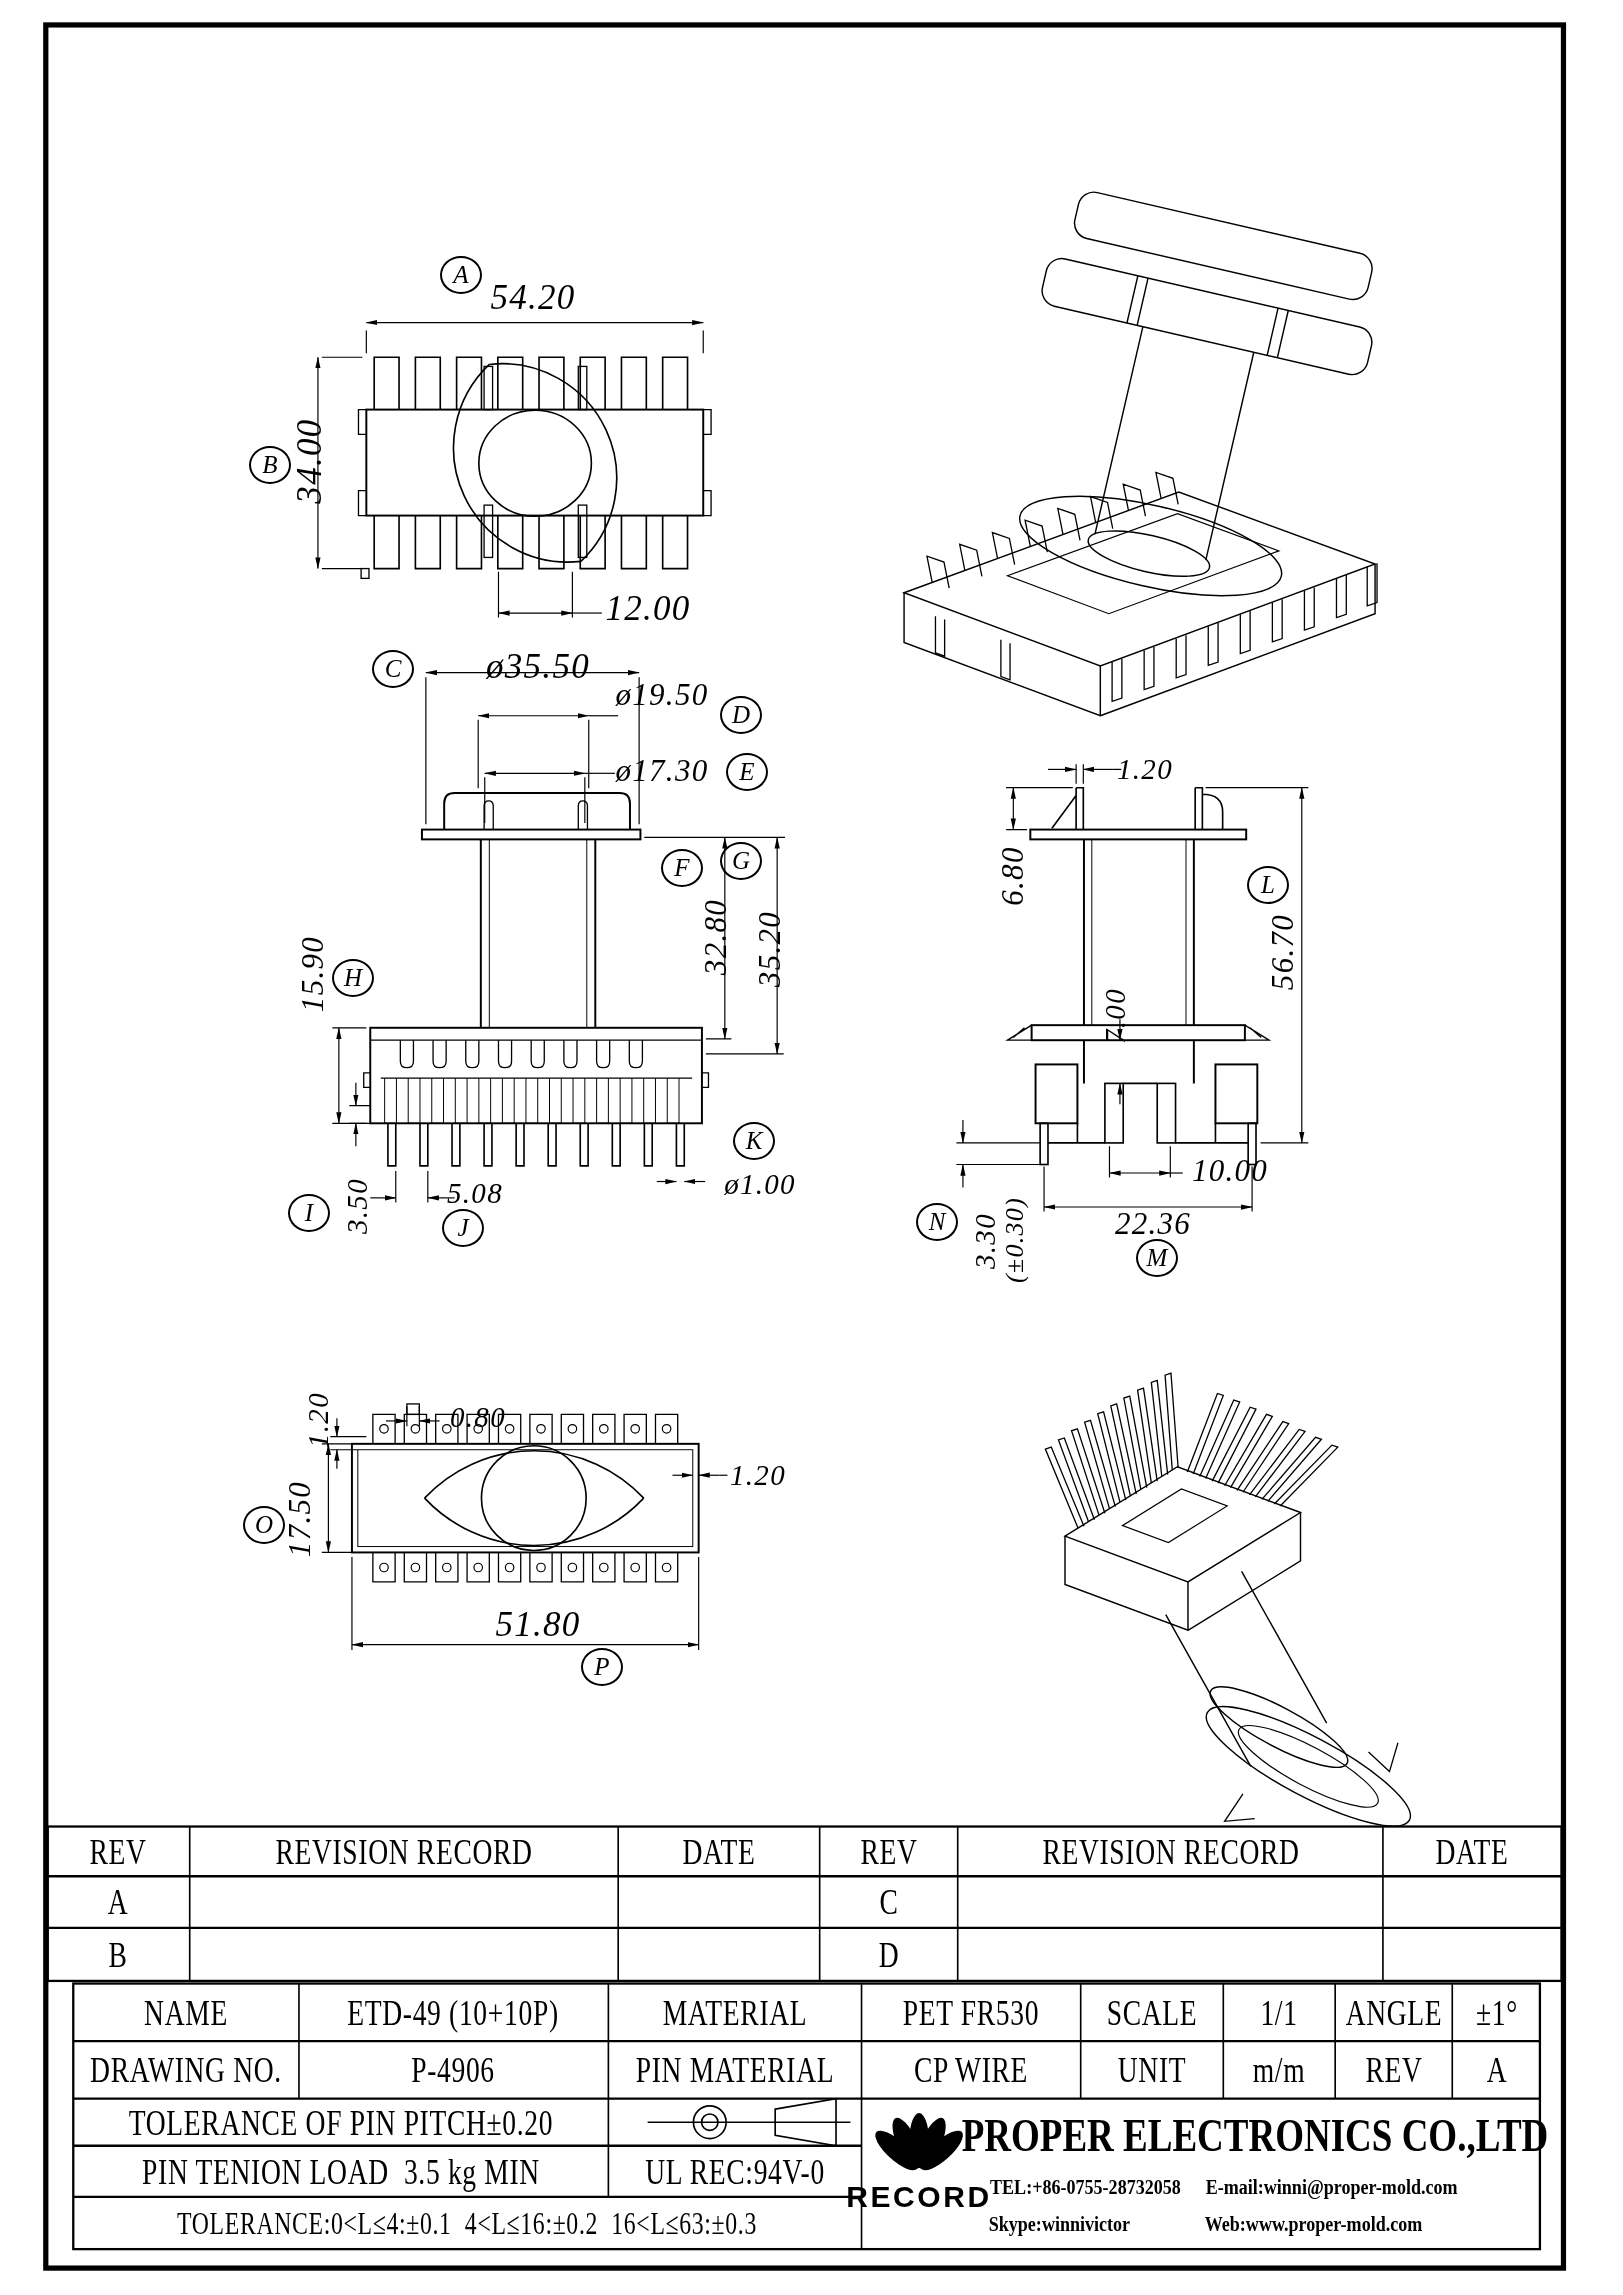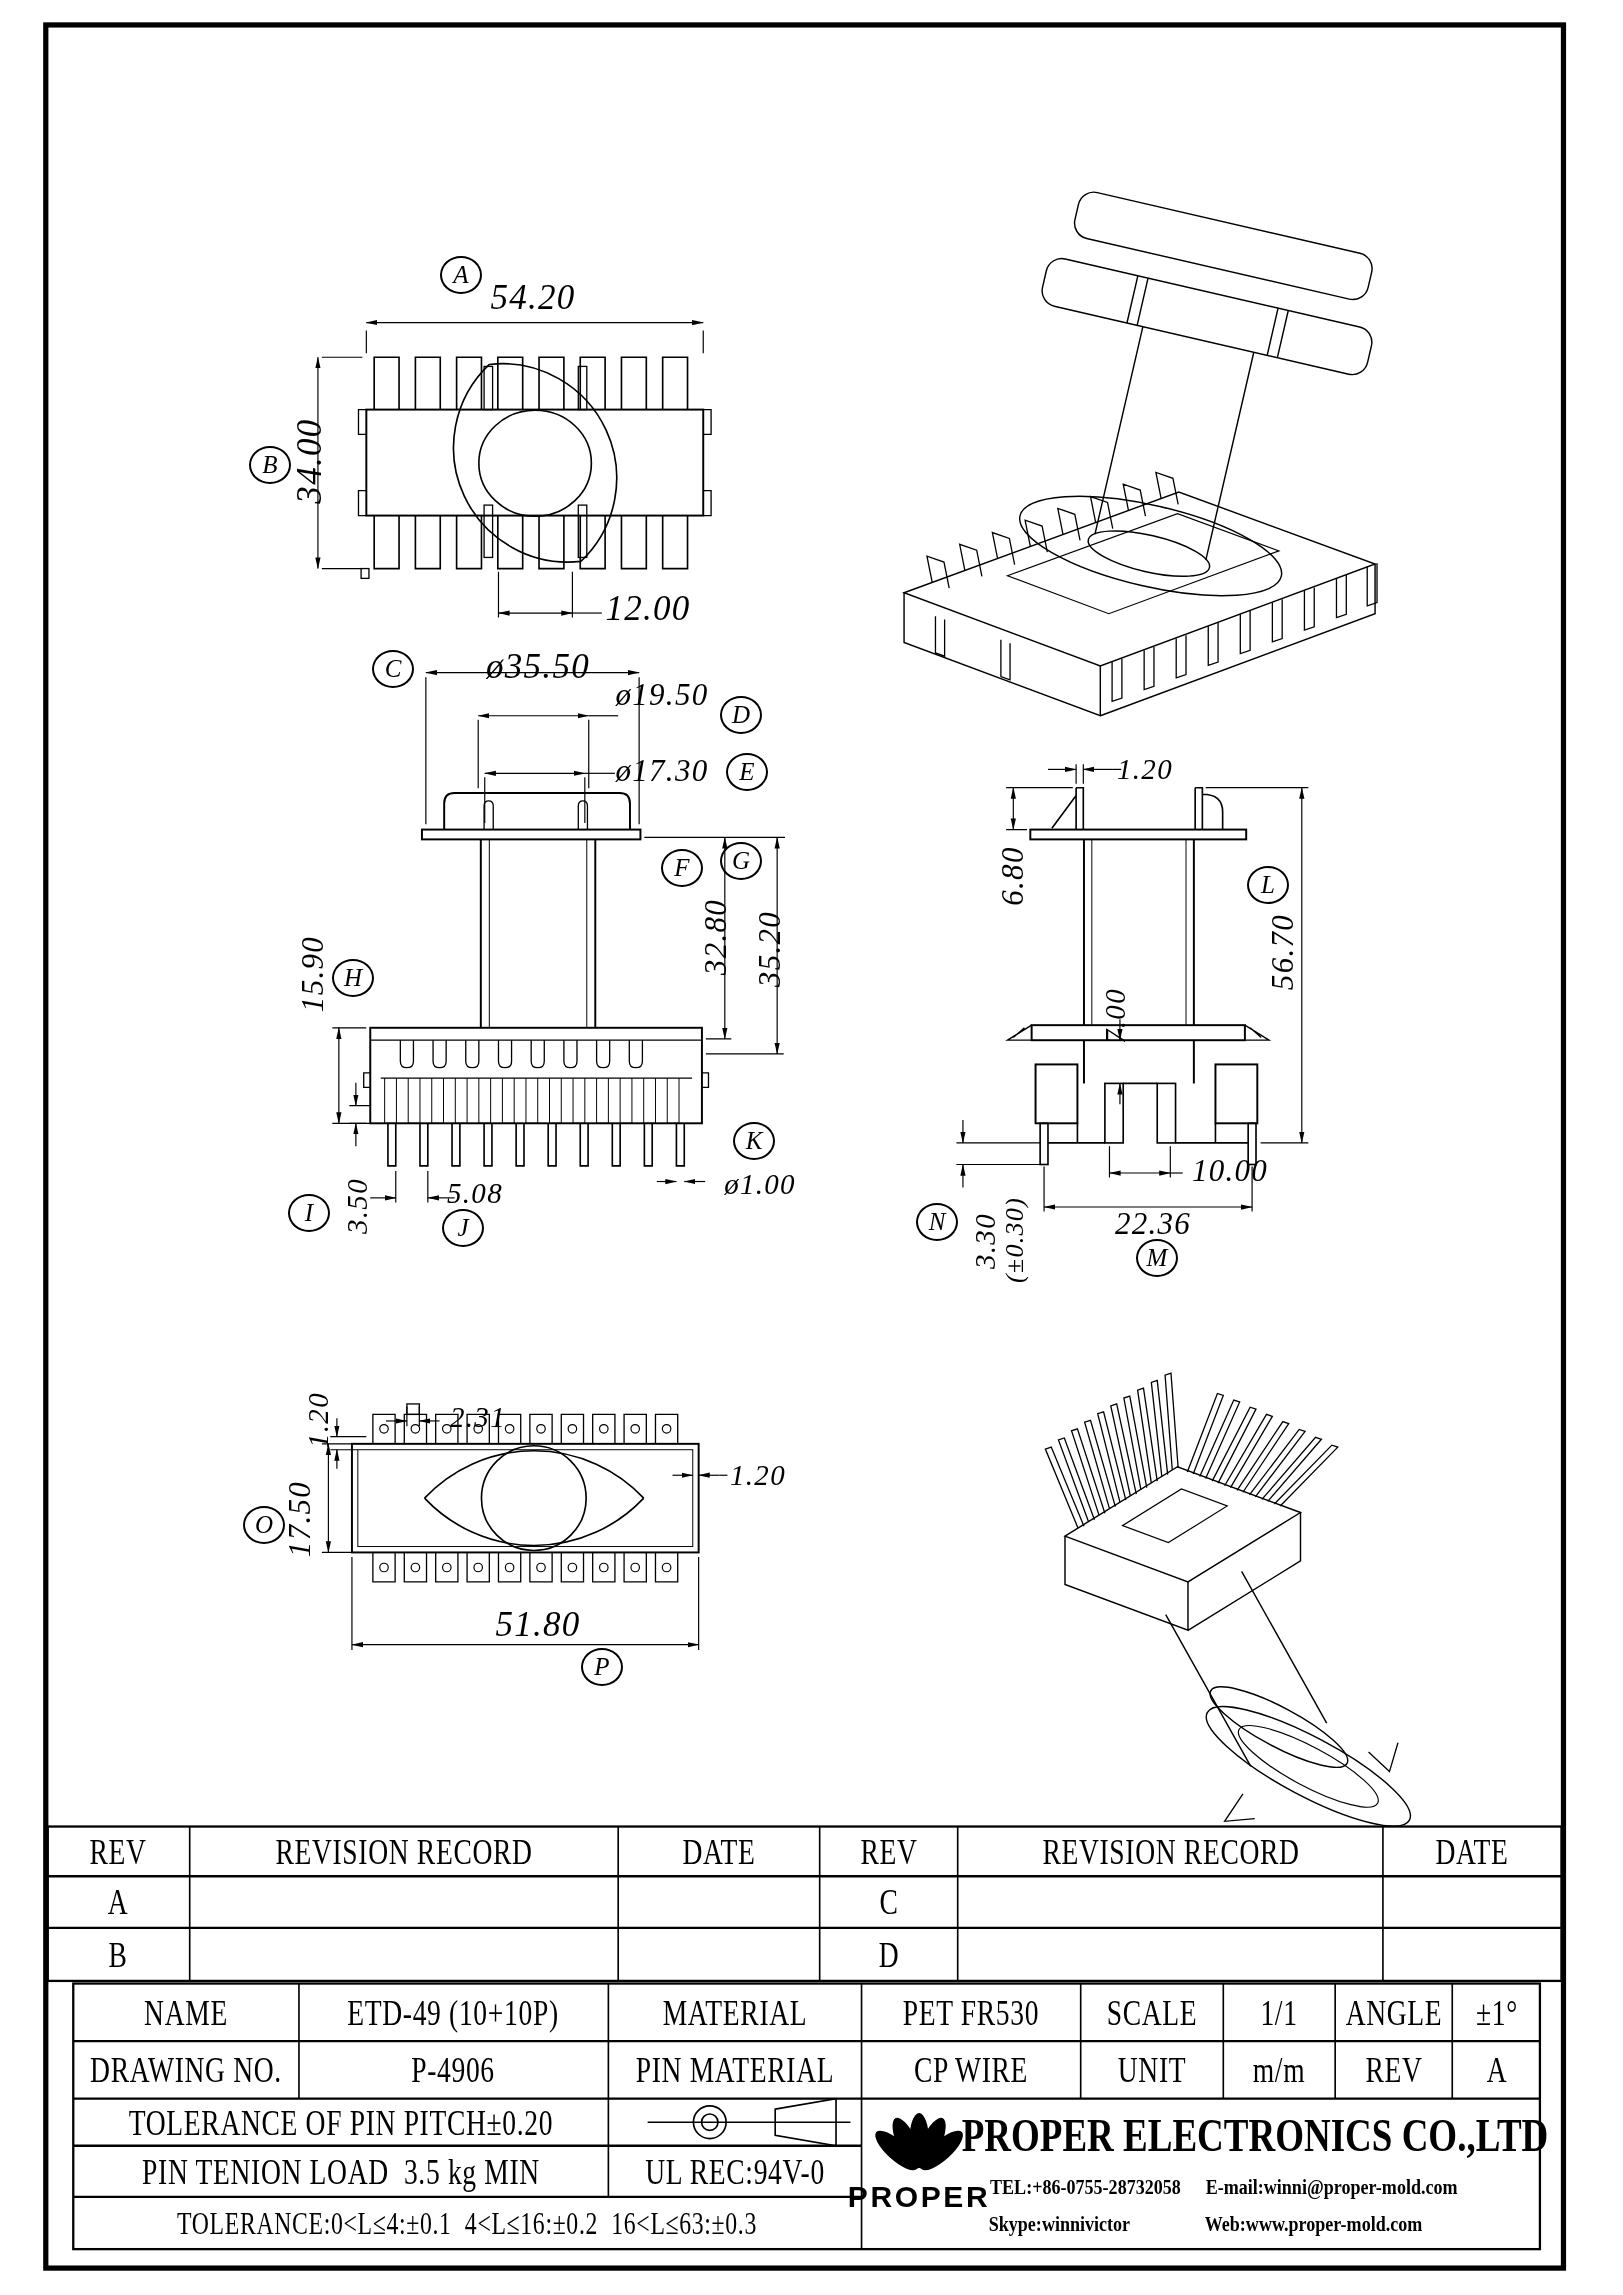--- a/index.html
+++ b/index.html
@@ -269,21 +269,21 @@
 
 <div class="dim sm" style="left:1145px;top:769px">1.20</div>
 <div class="dim rot" style="left:1013px;top:876px">6.80</div>
 <div class="dim rot" style="left:1283px;top:952px">56.70</div>
 <div class="dim sm rot" style="left:1115px;top:1016px">7.00</div>
 <div class="dim" style="left:1230px;top:1171px">10.00</div>
 <div class="dim" style="left:1153px;top:1224px">22.36</div>
 <div class="dim sm rot" style="left:985px;top:1241px">3.30</div>
 <div class="dim sm rot" style="left:1015px;top:1240px;font-size:26px">(±0.30)</div>
 
-<div class="dim sm" style="left:478px;top:1417px">2.31</div>
+<div class="dim sm" style="left:478px;top:1417px">0.80</div>
 <div class="dim sm rot" style="left:318px;top:1420px">1.20</div>
 <div class="dim rot" style="left:300px;top:1519px">17.50</div>
 <div class="dim sm" style="left:758px;top:1475px">1.20</div>
 <div class="dim big" style="left:538px;top:1625px">51.80</div>
 
 <div class="tbl" style="left:118px;top:1852px">REV</div>
 <div class="tbl" style="left:404px;top:1852px">REVISION RECORD</div>
 <div class="tbl" style="left:719px;top:1852px">DATE</div>
 <div class="tbl" style="left:889px;top:1852px">REV</div>
 <div class="tbl" style="left:1171px;top:1852px">REVISION RECORD</div>
@@ -307,21 +307,21 @@
 <div class="tbl" style="left:971px;top:2070px">CP WIRE</div>
 <div class="tbl" style="left:1152px;top:2070px">UNIT</div>
 <div class="tbl" style="left:1279px;top:2070px">m/m</div>
 <div class="tbl" style="left:1394px;top:2070px">REV</div>
 <div class="tbl" style="left:1497px;top:2070px">A</div>
 <div class="tbl" style="left:341px;top:2123px">TOLERANCE OF PIN PITCH±0.20</div>
 <div class="tbl" style="left:341px;top:2172px">PIN TENION LOAD  3.5 kg MIN</div>
 <div class="tbl" style="left:735px;top:2172px">UL REC:94V-0</div>
 <div class="tbl sm" style="left:467px;top:2224px">TOLERANCE:0&lt;L≤4:±0.1  4&lt;L≤16:±0.2  16&lt;L≤63:±0.3</div>
 
-<div class="logo-txt" style="left:919px;top:2197px">PROPER</div>
+<div class="logo-txt" style="left:919px;top:2197px">RECORD</div>
 <div class="co-name" style="left:1255px;top:2135px">PROPER ELECTRONICS CO.,LTD</div>
 <div class="co-sm" style="left:985px;top:2187px">TEL:+86-0755-28732058</div>
 <div class="co-sm" style="left:1199px;top:2187px">E-mail:winni@proper-mold.com</div>
 <div class="co-sm" style="left:985px;top:2224px">Skype:winnivictor</div>
 <div class="co-sm" style="left:1199px;top:2224px">Web:www.proper-mold.com</div>
 
 </div>
 
 
 </body></html>

